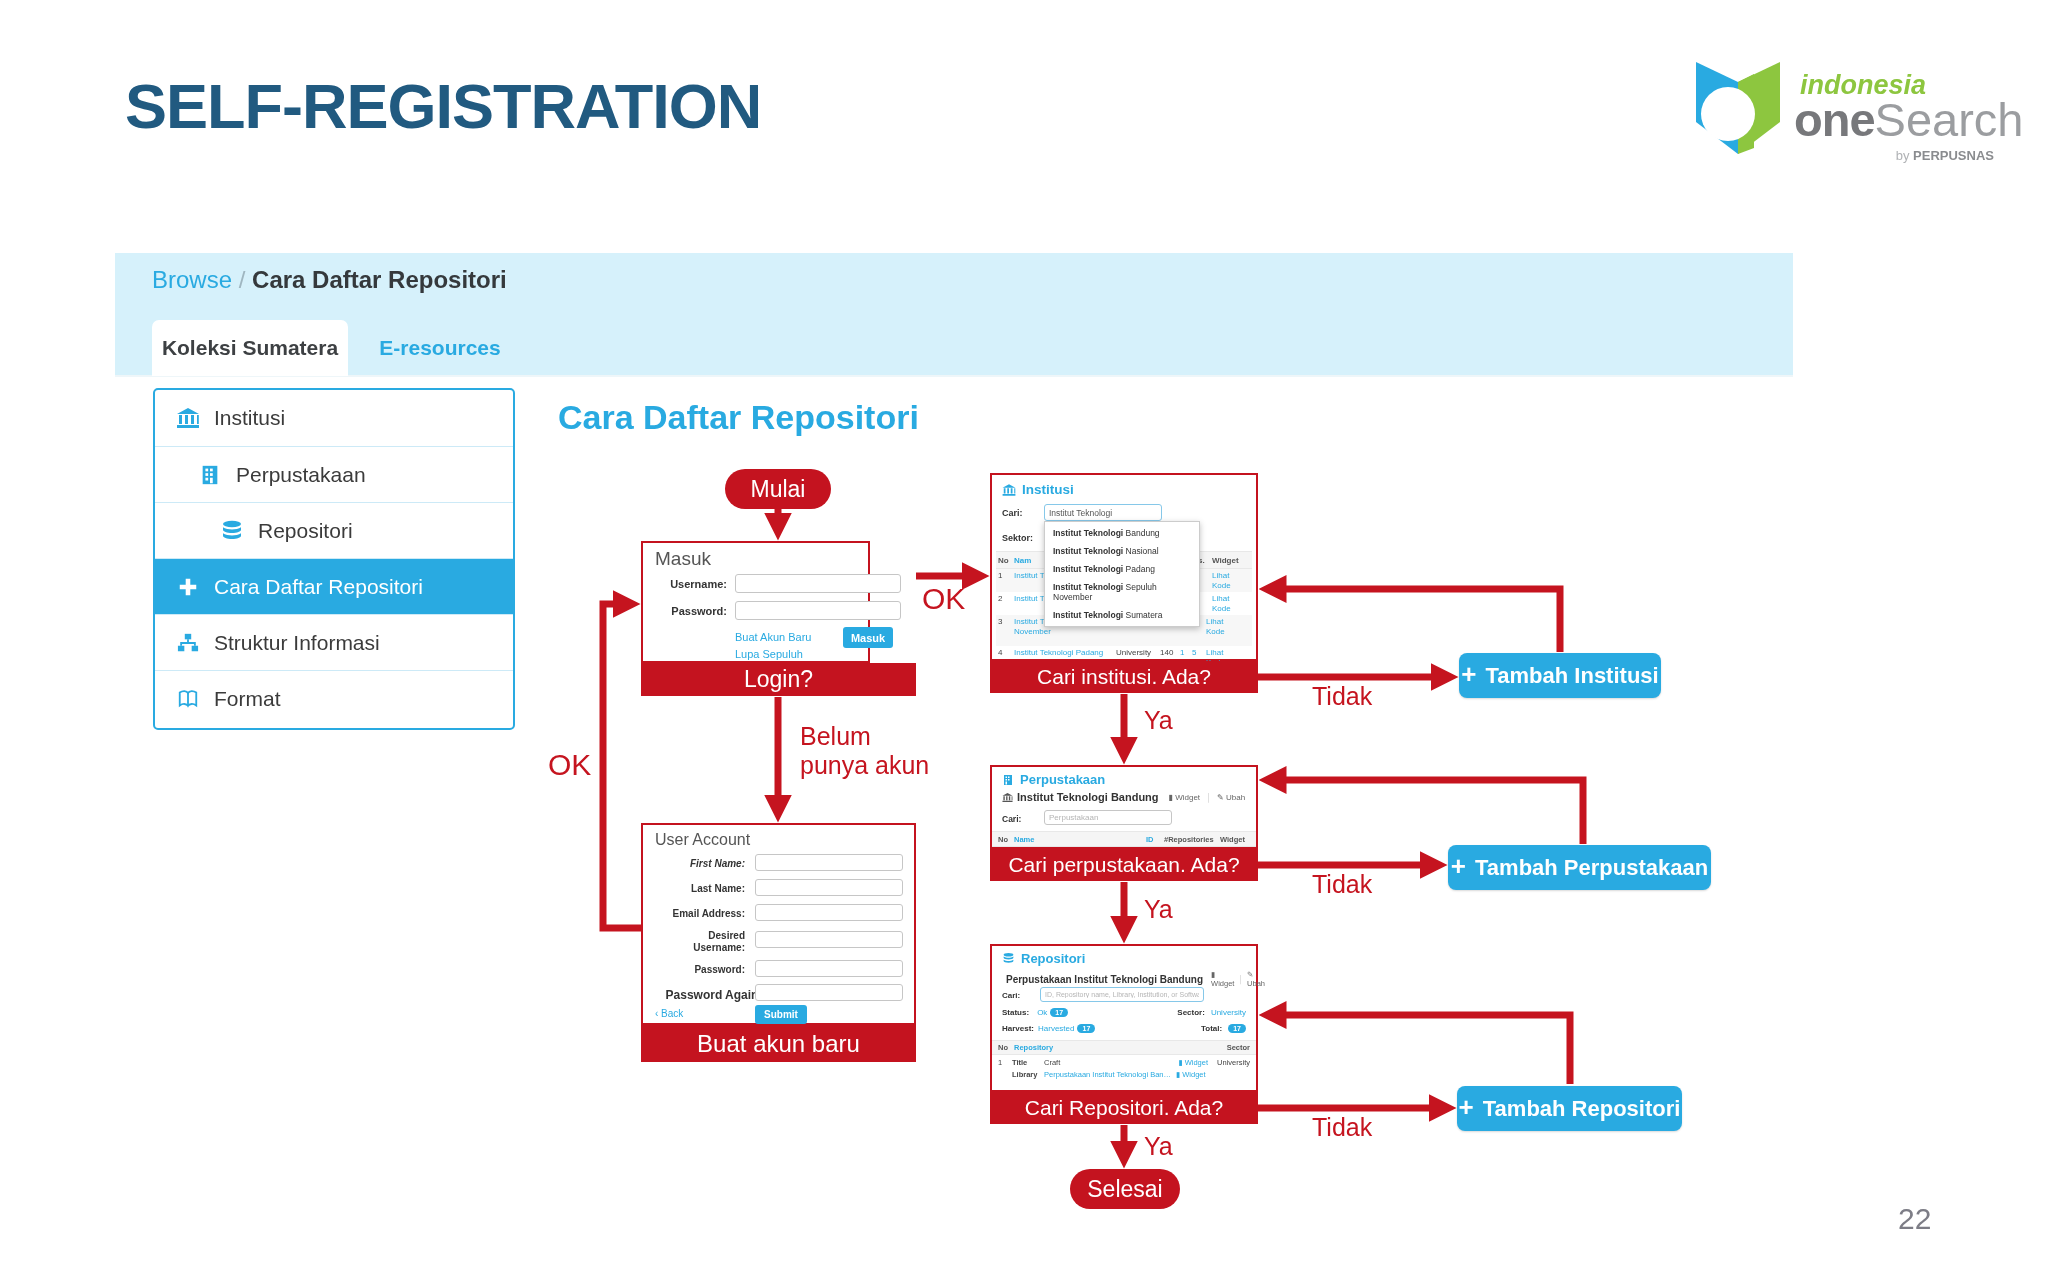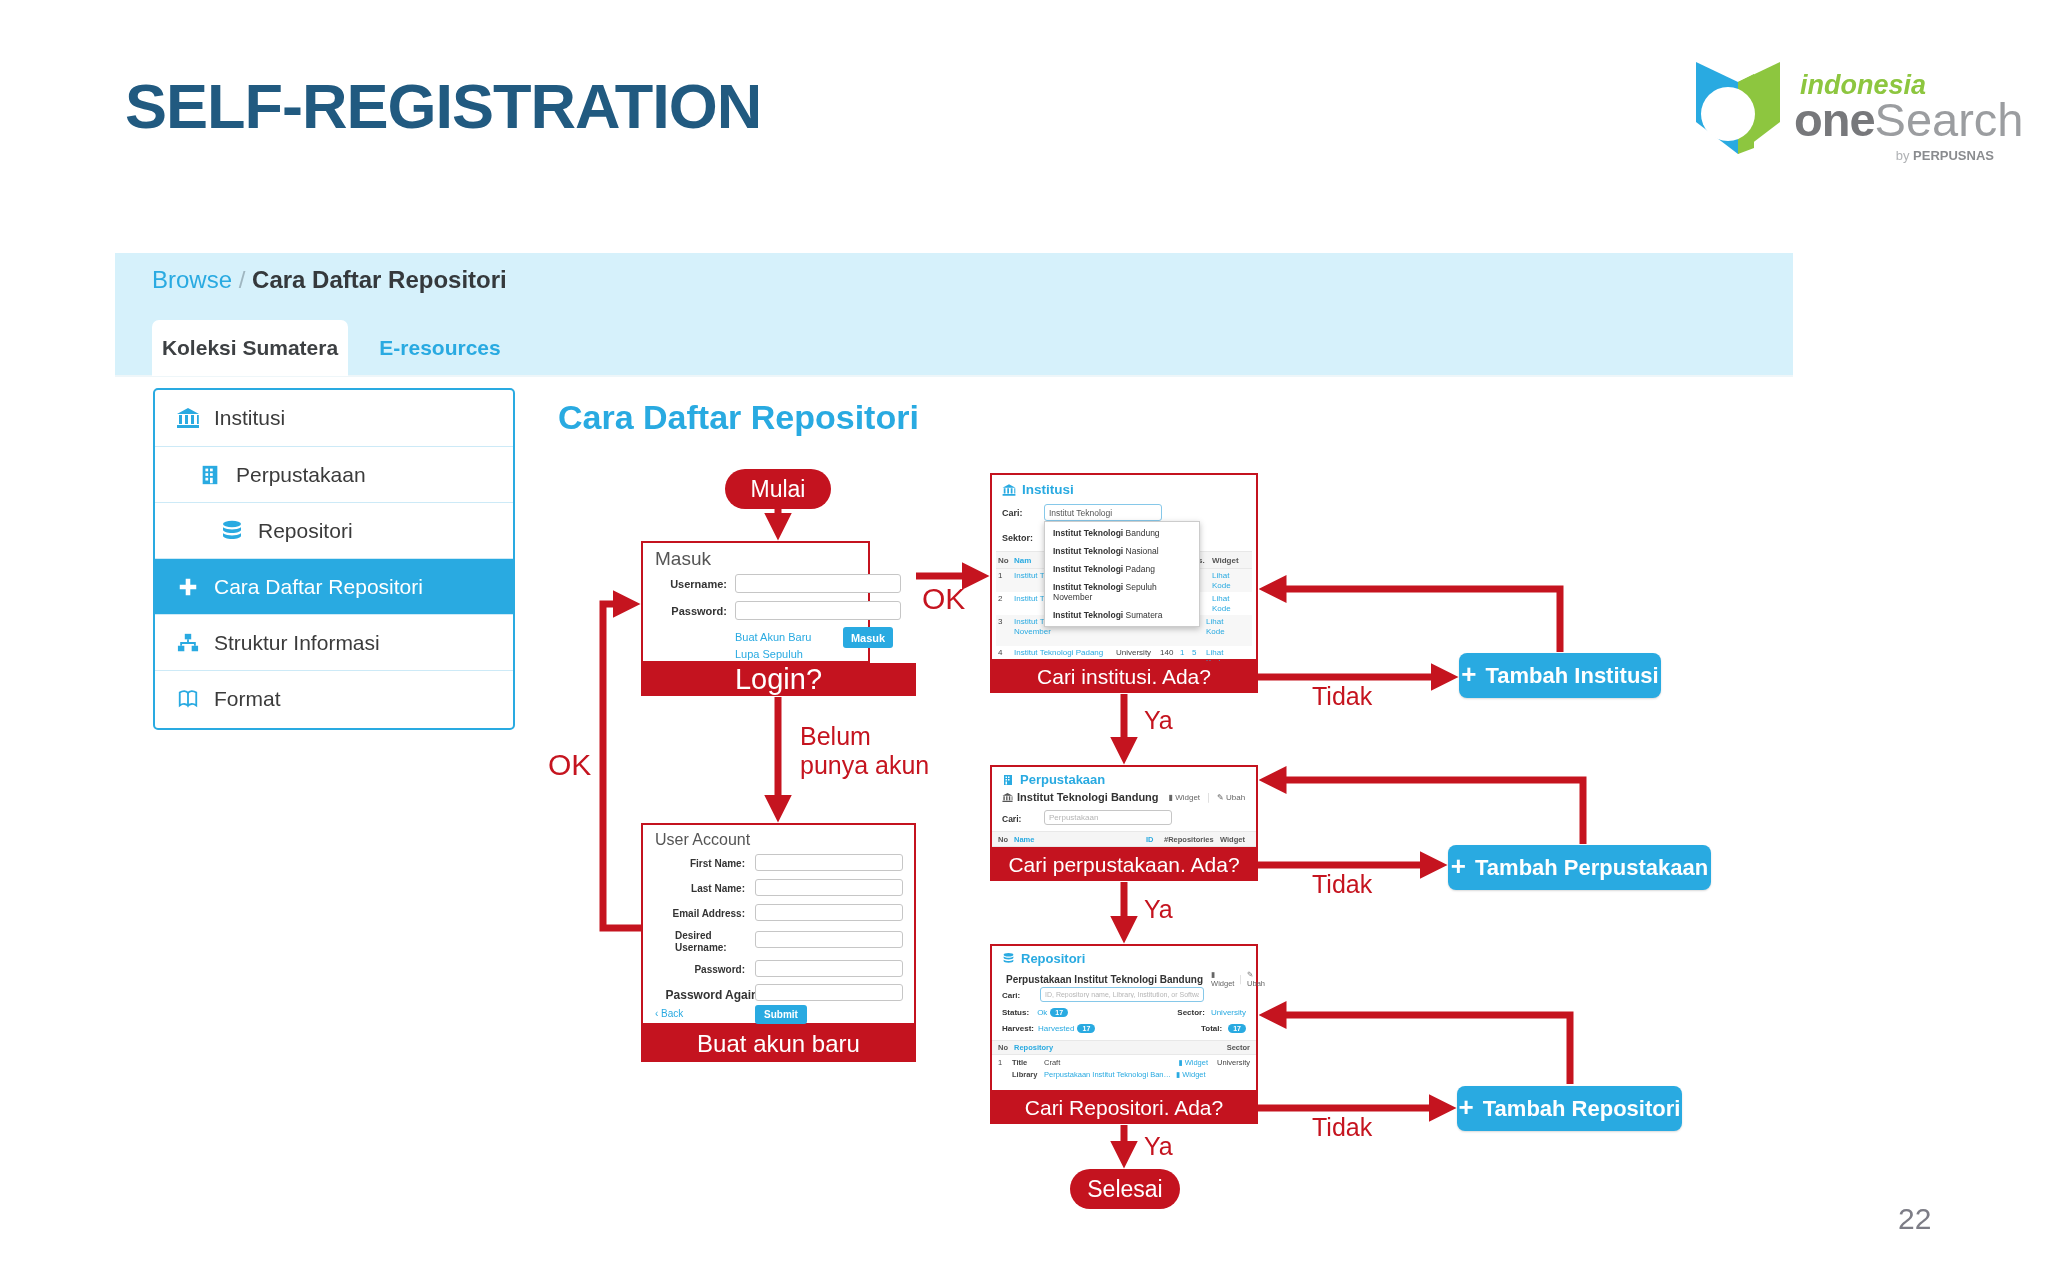--- a/index.html
+++ b/index.html
@@ -196,31 +196,31 @@
   <div class="abs flowcard" style="left:641px;top:541px;width:229px;height:122px;">
     <div class="abs" style="left:12px;top:5px;font-size:19px;color:#555;">Masuk</div>
     <div class="abs mini-label" style="left:0;top:35px;width:84px;text-align:right;font-size:11px;">Username:</div>
     <input class="abs mini-input" style="left: 92px; top: 31px; width: 166px; height: 19px; font-size: 10px;">
     <div class="abs mini-label" style="left:0;top:62px;width:84px;text-align:right;font-size:11px;">Password:</div>
     <input class="abs mini-input" style="left: 92px; top: 58px; width: 166px; height: 19px; font-size: 10px;">
     <div class="abs cyan" style="left:92px;top:88px;font-size:11px;">Buat Akun Baru</div>
     <div class="abs btn-cyan" style="left:200px;top:84px;width:50px;height:21px;font-size:11px;">Masuk</div>
     <div class="abs cyan" style="left:92px;top:105px;font-size:11px;">Lupa Sepuluh</div>
   </div>
-  <div class="abs rbanner" style="left:641px;top:663px;width:275px;height:33px;font-size:29px;">Login?</div>
+  <div class="abs rbanner" style="left:641px;top:663px;width:275px;height:33px;font-size:23px;">Login?</div>
 
   <div class="abs flowcard" style="left:641px;top:823px;width:275px;height:202px;">
     <div class="abs" style="left:12px;top:6px;font-size:16px;color:#555;">User Account</div>
-    <div class="abs mini-label" style="left:0;top:33px;width:102px;text-align:right;font-size:10px;">First Name:</div>
+    <div class="abs mini-label" style="left:0;top:33px;width:102px;text-align:right;font-size:10px;font-style:italic;">First Name:</div>
     <input class="abs mini-input" style="left: 112px; top: 29px; width: 148px; height: 17px; font-size: 9px;">
     <div class="abs mini-label" style="left:0;top:58px;width:102px;text-align:right;font-size:10px;">Last Name:</div>
     <input class="abs mini-input" style="left: 112px; top: 54px; width: 148px; height: 17px; font-size: 9px;">
     <div class="abs mini-label" style="left:0;top:83px;width:102px;text-align:right;font-size:10px;">Email Address:</div>
     <input class="abs mini-input" style="left: 112px; top: 79px; width: 148px; height: 17px; font-size: 9px;">
-    <div class="abs mini-label" style="left:32px;top:105px;width:70px;text-align:left;font-size:10px;line-height:1.2;">Desired Username:</div>
+    <div class="abs mini-label" style="left:32px;top:105px;width:70px;text-align:right;font-size:10px;line-height:1.2;">Desired Username:</div>
     <input class="abs mini-input" style="left: 112px; top: 106px; width: 148px; height: 17px; font-size: 9px;">
     <div class="abs mini-label" style="left:0;top:139px;width:102px;text-align:right;font-size:10px;">Password:</div>
     <input class="abs mini-input" style="left: 112px; top: 135px; width: 148px; height: 17px; font-size: 9px;">
     <div class="abs mini-label" style="left:0;top:163px;width:102px;text-align:center;font-size:12px;padding-left:20px;">Password Again:</div>
     <input class="abs mini-input" style="left: 112px; top: 159px; width: 148px; height: 17px; font-size: 9px;">
     <div class="abs cyan" style="left:12px;top:183px;font-size:10px;">‹ Back</div>
     <div class="abs btn-cyan" style="left:112px;top:180px;width:52px;height:19px;font-size:10px;">Submit</div>
   </div>
   <div class="abs rbanner" style="left:641px;top:1025px;width:275px;height:37px;font-size:24px;">Buat akun baru</div>
 

